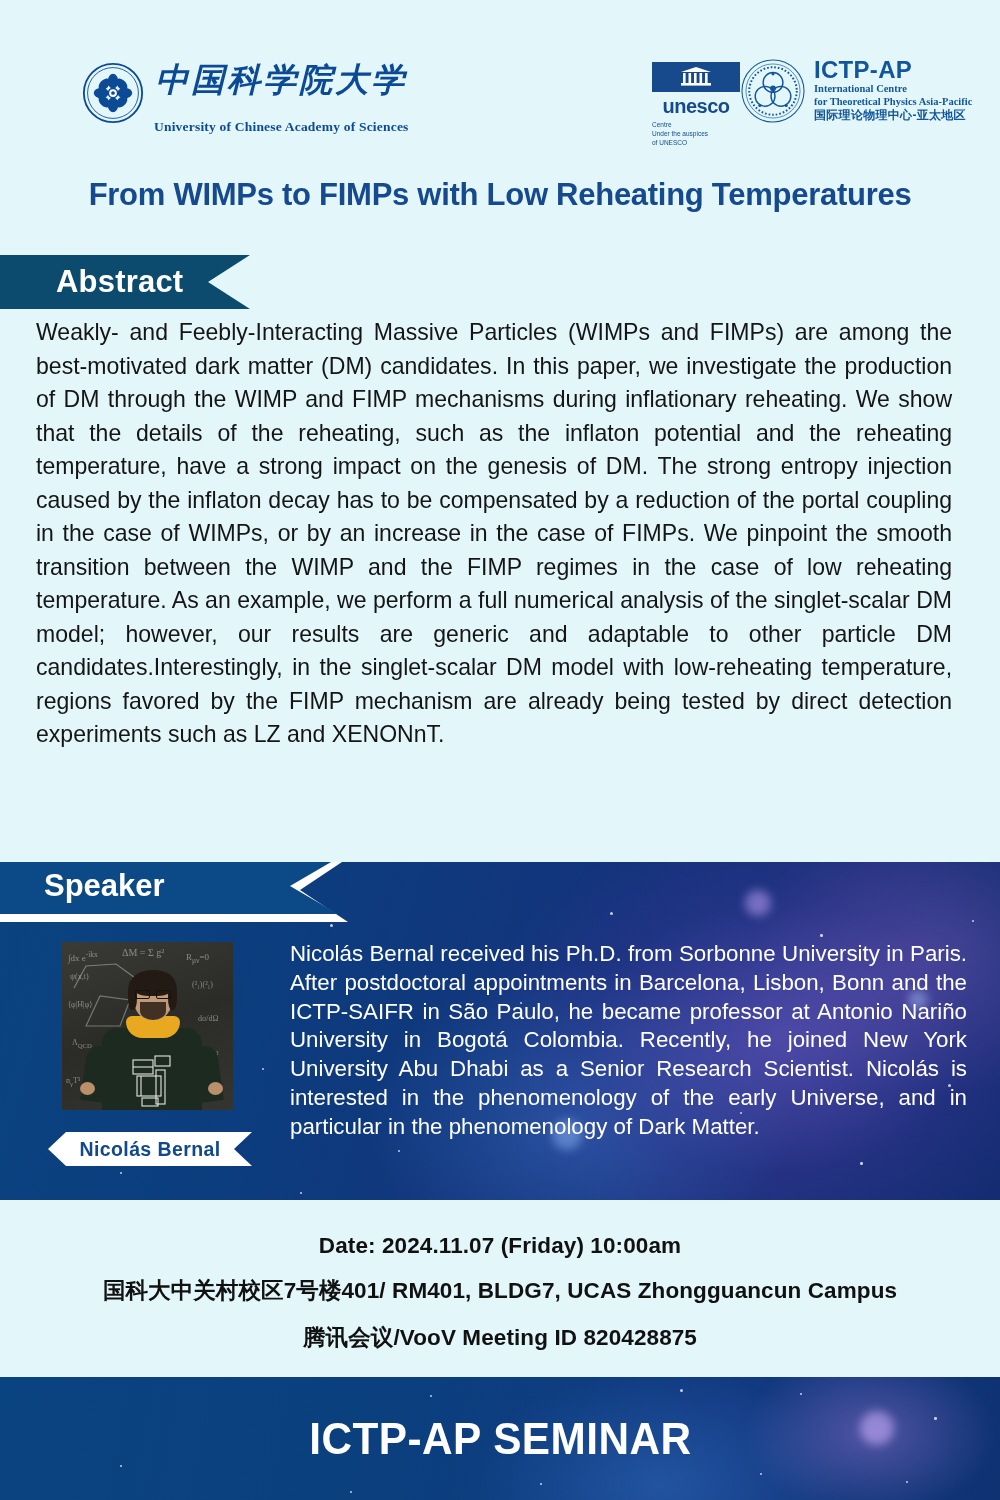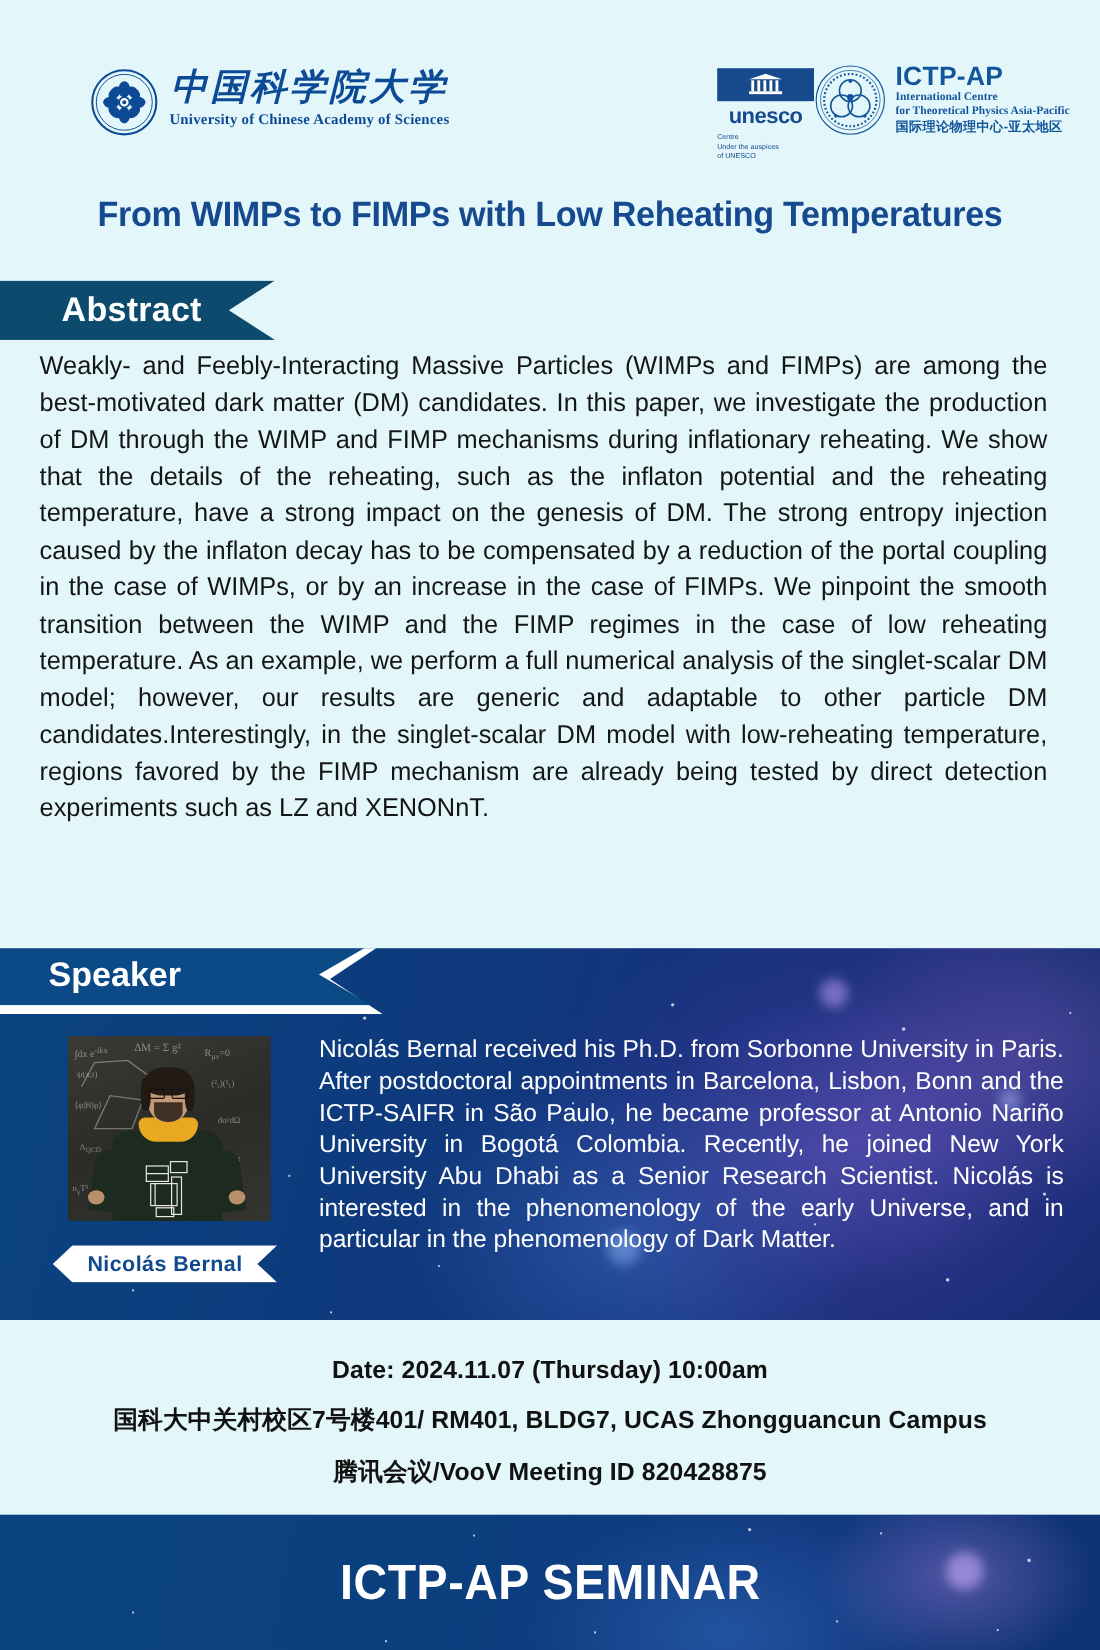--- a/index.html
+++ b/index.html
@@ -39,21 +39,21 @@
     letter-spacing: 3px;
     line-height: 1.1;
     font-style: italic;
     text-align: center;
   }
   .ucas-en {
     font-family: "Liberation Serif", serif;
     font-size: 13.5px;
     font-weight: bold;
     color: #0d4a96;
-    margin-top: 3px;
+    margin-top: 21px;
     letter-spacing: 0.2px;
   }
 
   .logo-unesco {
     position: absolute;
     left: 652px; top: 62px;
     width: 88px;
   }
   .unesco-temple {
     width: 88px; height: 30px;
@@ -203,21 +203,21 @@
     padding-left: 44px;
     color: #ffffff;
     font-size: 31px;
     font-weight: bold;
   }
 
   
   .photo-frame {
     position: absolute;
     left: 62px; top: 80px;
-    width: 184px; height: 168px;
+    width: 171px; height: 168px;
     overflow: hidden;
     background: #2e2e2c;
   }
   .chalkboard { position: absolute; inset: 0; background: linear-gradient(160deg,#3a3a36 0%,#2b2b28 50%,#343430 100%); }
   .chalk { position: absolute; color: rgba(236,236,228,0.46); font-family: "Liberation Serif", serif; white-space: nowrap; }
   .person-head { position:absolute; left:72px; top:34px; width:38px; height:44px; background:#c29a76; border-radius:48% 48% 44% 44%; }
   .person-hair { position:absolute; left:69px; top:28px; width:44px; height:26px; background:#231a14; border-radius:50% 50% 40% 40%; }
   .person-hair2 { position:absolute; left:66px; top:38px; width:9px; height:30px; background:#231a14; border-radius:40%; }
   .person-hair3 { position:absolute; left:106px; top:38px; width:9px; height:30px; background:#231a14; border-radius:40%; }
   .glasses { position:absolute; left:73px; top:48px; width:36px; height:9px; }
@@ -459,21 +459,21 @@
   </div>
 
   <div class="nameplate">
     <span>Nicolás  Bernal</span>
   </div>
 
   <div class="bio">Nicolás Bernal received his Ph.D. from Sorbonne University in Paris. After postdoctoral appointments in Barcelona, Lisbon, Bonn and the ICTP-SAIFR in São Paulo, he became professor at Antonio Nariño University in Bogotá Colombia. Recently, he joined New York University Abu Dhabi as a Senior Research Scientist. Nicolás is interested in the phenomenology of the early Universe, and in particular in the phenomenology of Dark Matter.</div>
 </div>
 
 <div class="details">
-  <div class="detail-line detail-date">Date: 2024.11.07 (Thursday)  10:00am</div>
+  <div class="detail-line detail-date">Date: 2024.11.07 (Friday)  10:00am</div>
   <div class="detail-line detail-venue">国科大中关村校区7号楼401/ RM401, BLDG7, UCAS Zhongguancun Campus</div>
   <div class="detail-line detail-meeting">腾讯会议/VooV Meeting ID 820428875</div>
 </div>
 
 <div class="footer">
   <div class="stars">
     <div class="glow" style="left:860px;top:34px;width:34px;height:34px;background:rgba(210,180,255,.55);"></div>
     <div class="star" style="left:430px;top:18px;width:2px;height:2px;"></div>
     <div class="star" style="left:680px;top:12px;width:3px;height:3px;"></div>
     <div class="star" style="left:800px;top:16px;width:2px;height:2px;"></div>

